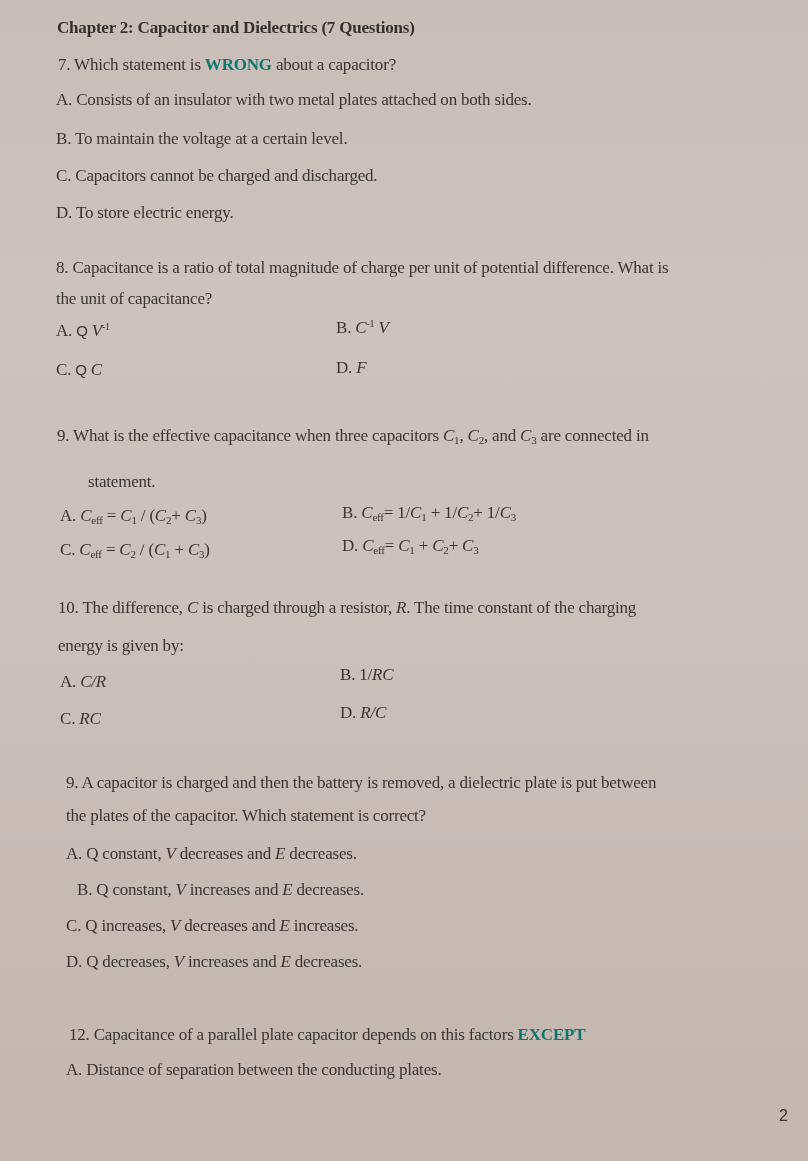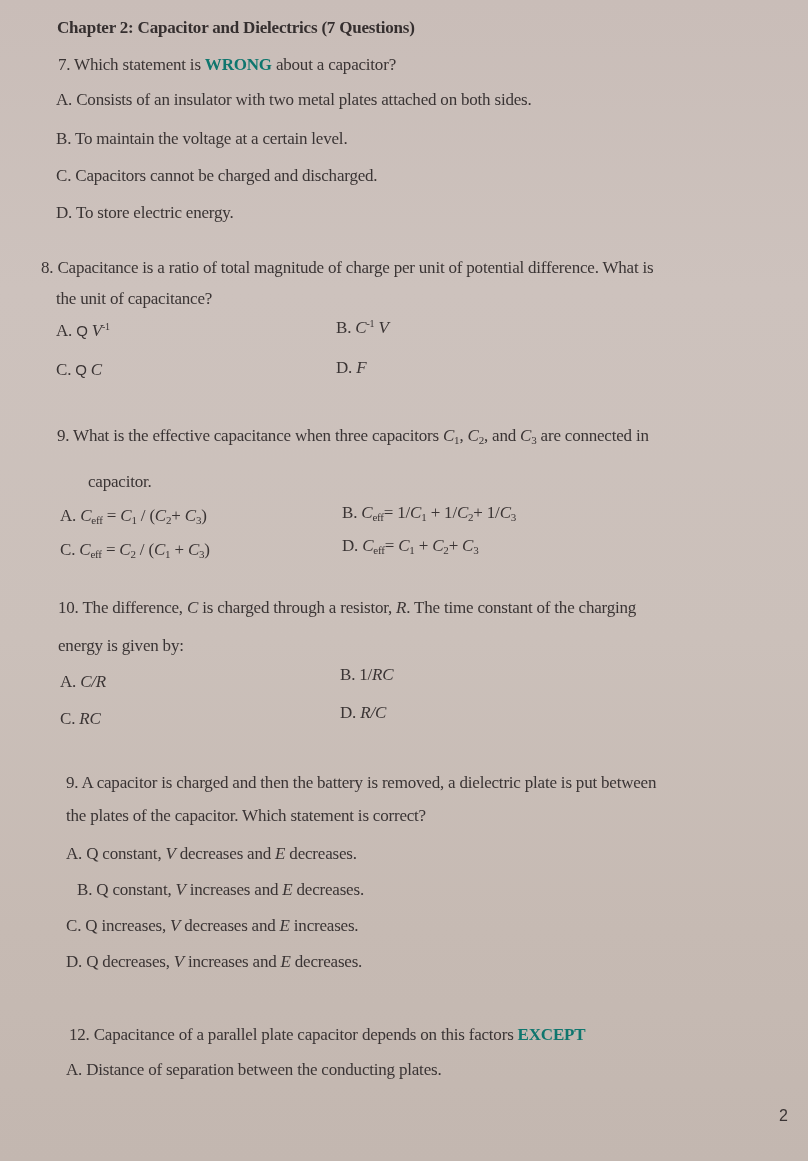--- a/index.html
+++ b/index.html
@@ -65,21 +65,21 @@
   </div>
   <div class="line" style="left:56px; top:166px;">
     <span>C.</span>
     <span>Capacitors cannot be charged and discharged.</span>
   </div>
   <div class="line" style="left:56px; top:203px;">
     <span>D.</span>
     <span>To store electric energy.</span>
   </div>
 
-  <div class="line" style="left:41px; top:258px;text-align:right;">
+  <div class="line" style="left:56px; top:258px;text-align:right;">
     <span>8.</span>
     <span>Capacitance is a ratio of total magnitude of charge per unit of potential difference. What is</span>
   </div>
   <div class="line" style="left:56px; top:289px;">the unit of capacitance?</div>
 
   <div class="line" style="left:56px; top:321px;">
     <span>A.</span>
     <span class="sans">Q</span>
     <span class="ital">V</span><sup>-1</sup>
   </div>
@@ -95,21 +95,21 @@
   </div>
   <div class="line" style="left:336px; top:358px;">
     <span>D.</span>
     <span class="ital">F</span>
   </div>
 
   <div class="line" style="left:57px; top:426px;">
     <span>9.</span>
     <span>What is the effective capacitance when three capacitors </span><span class="ital">C</span><sub>1</sub><span>, </span><span class="ital">C</span><sub>2</sub><span>, and </span><span class="ital">C</span><sub>3</sub><span> are connected in</span>
   </div>
-  <div class="line" style="left:88px; top:472px;">capacitor.</div>
+  <div class="line" style="left:88px; top:472px;">statement.</div>
 
   <div class="line" style="left:60px; top:506px;">
     <span>A.</span>
     <span class="ital">C</span><sub>eff</sub>
     <span>=</span>
     <span class="ital">C</span><sub>1</sub>
     <span>/</span>
     <span>(</span><span class="ital">C</span><sub>2</sub><span>+</span>
     <span class="ital">C</span><sub>3</sub><span>)</span>
   </div>

